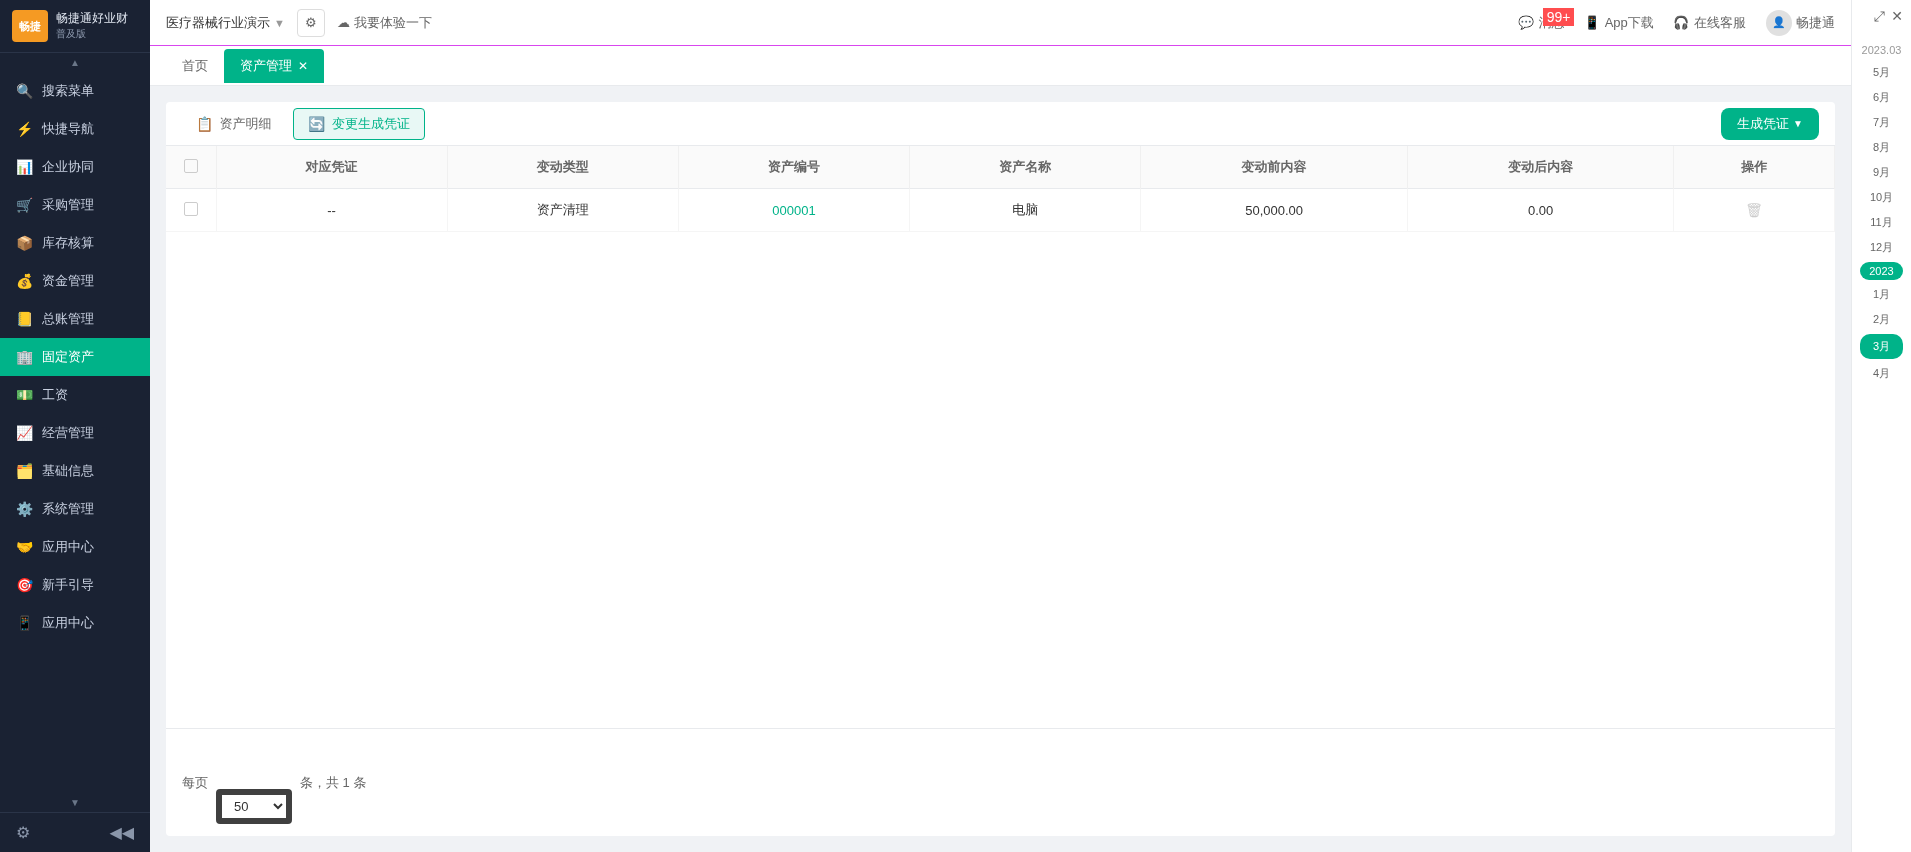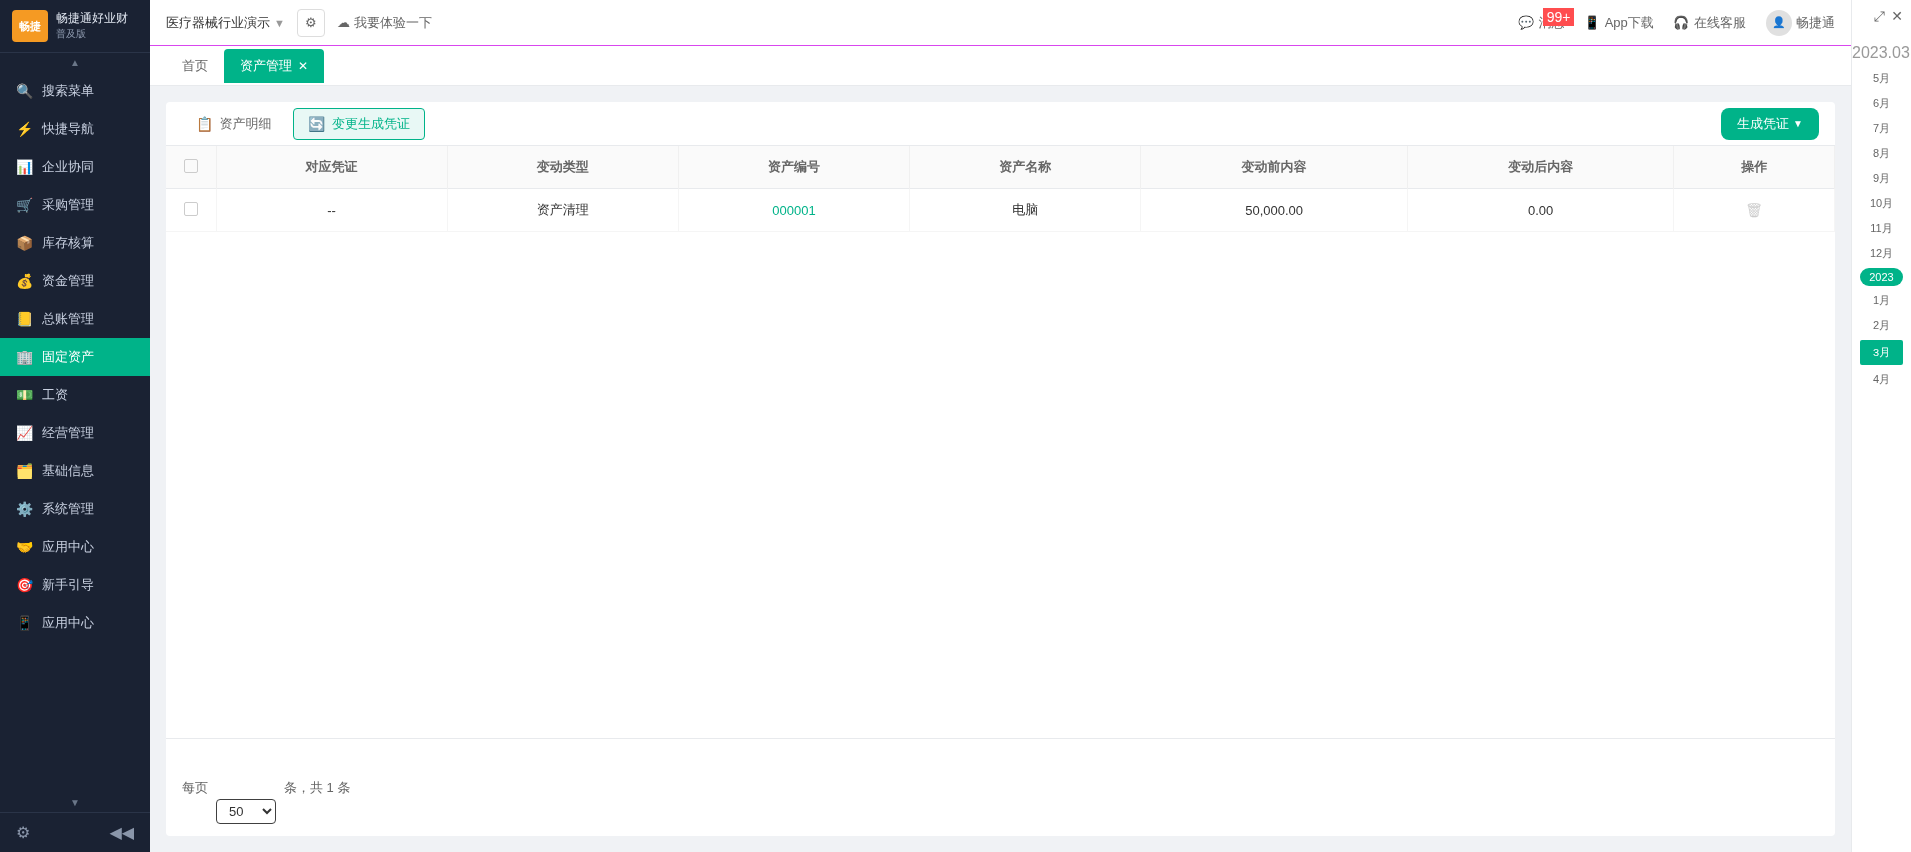--- a/index.html
+++ b/index.html
@@ -273,23 +273,23 @@
       padding: 12px 16px;
       display: flex;
       align-items: center;
       gap: 8px;
       border-top: 1px solid #e8eaed;
       font-size: 13px;
       color: #666;
     }
     .per-page-label { color: #666; }
     .per-page-select {
-      border: 1px solid #404040;
+      border: 6px solid #404040;
       border-radius: 4px;
-      padding: 3px 8px 3px 8px;
+      padding: 3px 14px 3px 8px;
       font-size: 13px;
       color: #333;
       cursor: pointer;
       background: white;
       margin-top: 48px;
     }
 
     
     .right-panel {
       width: 60px;
@@ -317,38 +317,38 @@
       color: #666;
       font-size: 14px;
     }
 
     .year-list {
       width: 100%;
       margin-top: 32px;
       overflow-y: auto;
     }
     .year-label {
-      font-size: 16px;
+      font-size: 11px;
       color: #999;
+      text-align: center;
       padding: 4px 0;
       cursor: pointer;
     }
     .month-item {
       font-size: 11px;
       color: #666;
       text-align: center;
       padding: 5px 0;
       cursor: pointer;
     }
     .month-item.active {
       background: #00b389;
       color: white;
-      border-radius: 2px;
+      border-radius: 10px;
       margin: 2px 8px;
-      font-family: Liberation Mono, monospace;
     }
     .year-badge {
       background: #00b389;
       color: white;
       border-radius: 9px;
       margin: 2px 8px;
       padding: 3px 6px;
       font-size: 11px;
       text-align: center;
       cursor: pointer;

